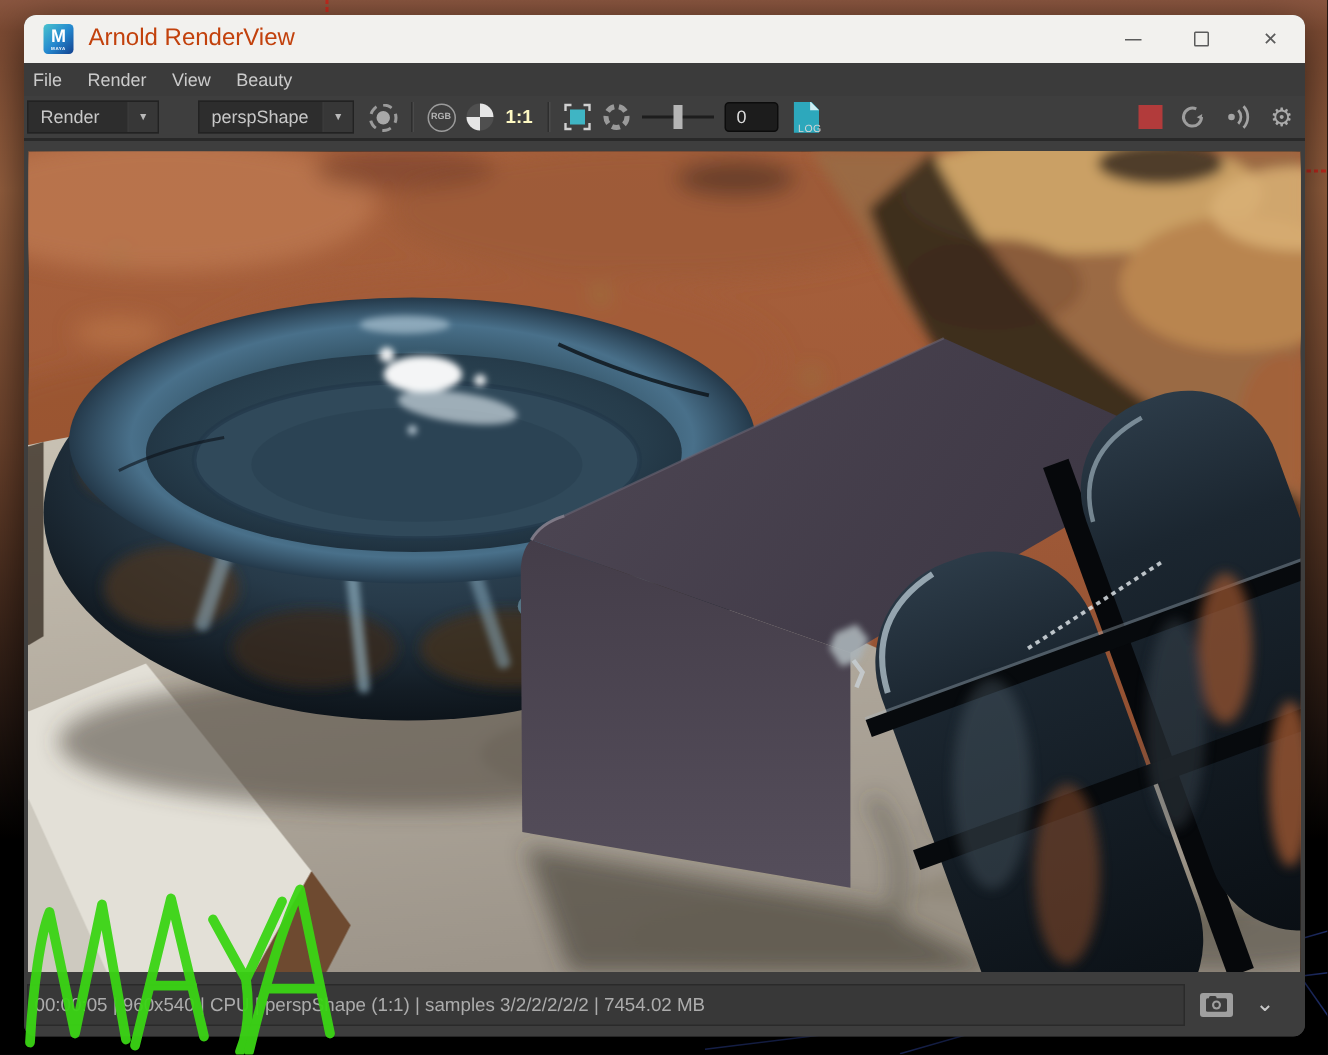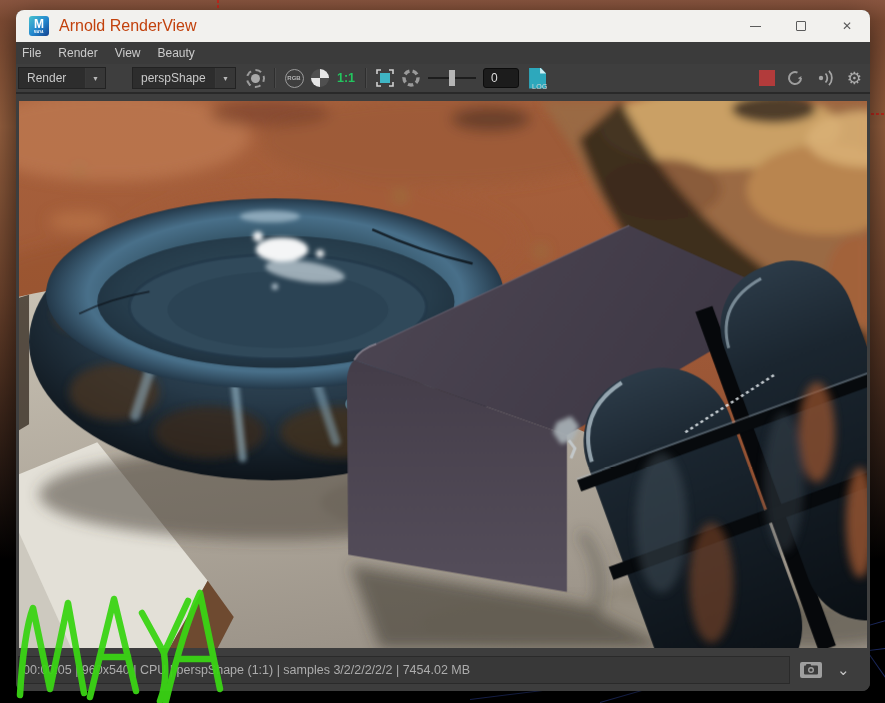--- a/index.html
+++ b/index.html
@@ -47,21 +47,21 @@
   .w-aov{width:88px;} .w-cam{width:104px;margin-left:20px;}
   .tb-btn{height:26px;min-width:24px;display:flex;align-items:center;justify-content:center;margin:0 1px;}
   .tb-sep{width:1px;height:20px;background:#2e2e2e;margin:0 6px;box-shadow:1px 0 0 #4a4a4a;}
   .ipr-ring{width:19px;height:19px;border:2px dashed #9b9b9b;border-radius:50%;
     display:flex;align-items:center;justify-content:center;}
   .ipr-dot{width:9px;height:9px;border-radius:50%;background:#a8a8a8;}
   .rgb-circle{width:19px;height:19px;border:1.5px solid #9b9b9b;border-radius:50%;
     display:flex;align-items:center;justify-content:center;font-size:6px;color:#b5b5b5;font-weight:bold;}
   .pie{width:18px;height:18px;border-radius:50%;
     background:conic-gradient(#e6e6e6 0 25%,#4f4f4f 25% 50%,#e6e6e6 50% 75%,#4f4f4f 75%);}
-  .scale-lbl{font-size:12.5px;font-weight:bold;color:#22c55e;padding:0 3px;}
+  .scale-lbl{font-size:12.5px;font-weight:bold;color:#fef9c3;padding:0 3px;}
   .slider{position:relative;width:48px;height:2px;background:#1d1d1d;margin:0 7px 0 4px;}
   .slider-handle{position:absolute;left:21px;top:-7px;width:6px;height:16px;background:#b5b5b5;}
   .value-box{width:36px;height:20px;background:#1c1c1c;border:1px solid #0c0c0c;border-radius:3px;
     color:#dcdcdc;font-size:12px;display:flex;align-items:center;padding-left:7px;}
   .log-wrap{position:relative;width:17px;height:21px;margin-left:10px;}
   .log-doc{position:absolute;inset:0;background:#2da8bc;
     clip-path:polygon(0 0,68% 0,100% 28%,100% 100%,0 100%);}
   .log-fold{position:absolute;right:0;top:0;width:6px;height:6px;background:#cfeef3;
     clip-path:polygon(0 0,100% 100%,0 100%);}
   .log-lbl{position:absolute;left:3px;bottom:-1px;font-size:7px;color:#d6d6d6;letter-spacing:.3px;}

